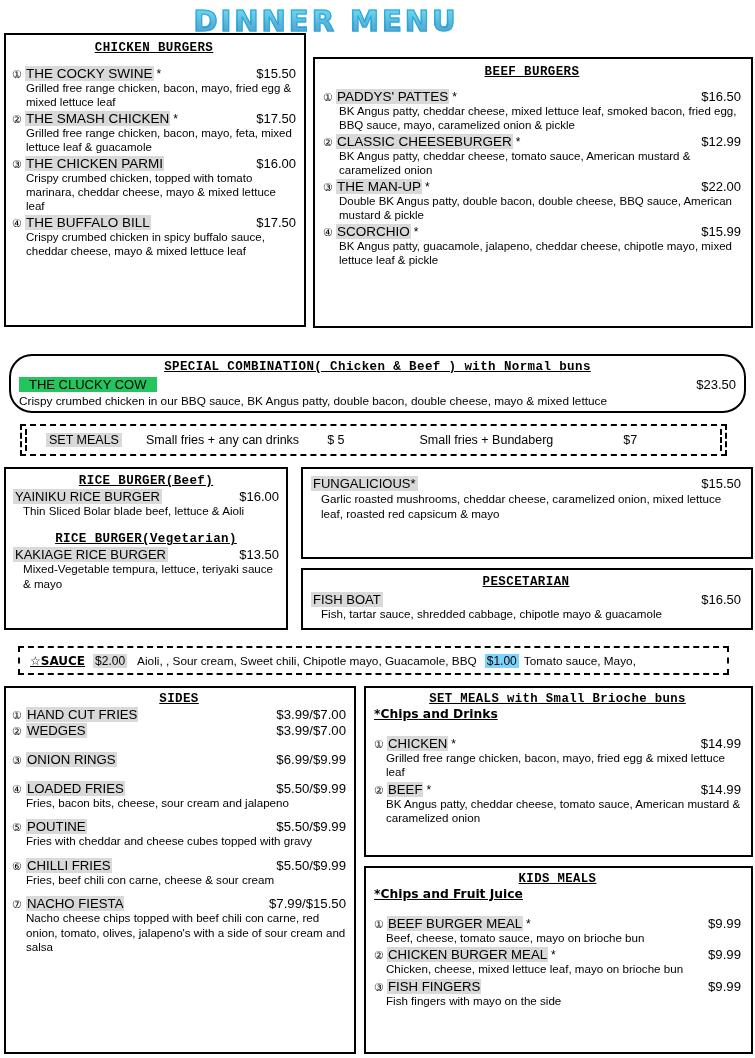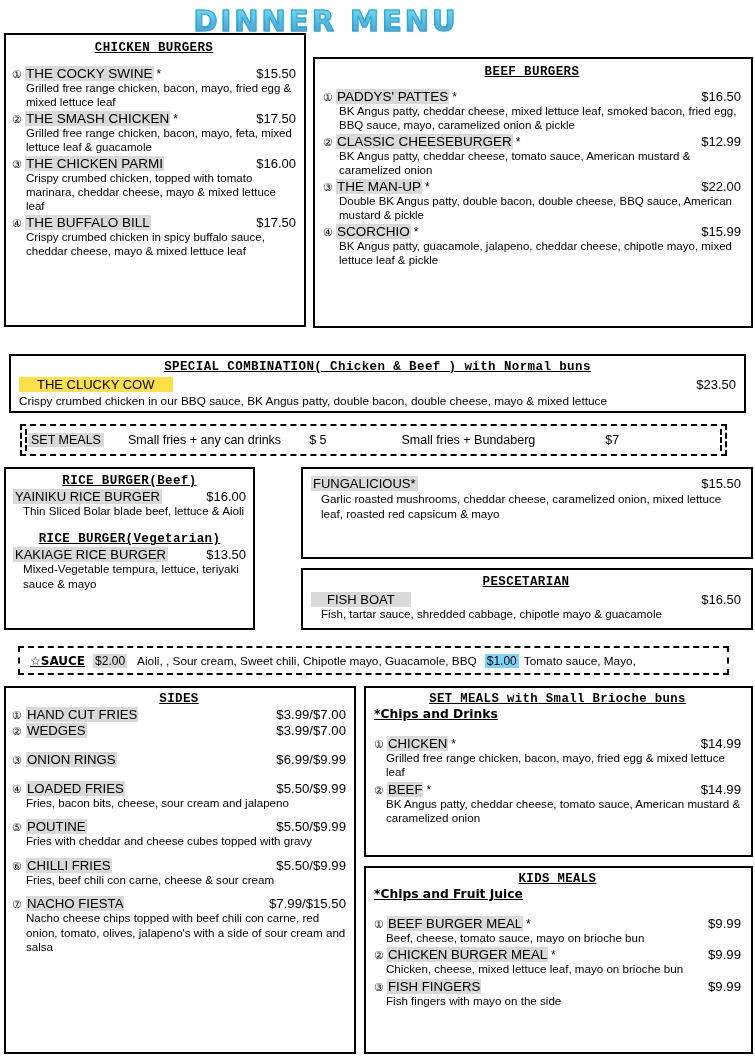--- a/index.html
+++ b/index.html
@@ -101,67 +101,67 @@
   #chicken-box .desc { font-size: 11.5px; }
 
   
   #beef-box { left: 313px; top: 57px; width: 440px; height: 271px; padding: 6px 10px 0 8px; }
   #beef-box .sec-title { margin-bottom: 10px; }
   #beef-box .item-head { font-size: 12.5px; }
   #beef-box .price { font-size: 13px; }
   #beef-box .desc { font-size: 11.5px; padding-left: 16px; }
 
   
-  #special-box { left: 9px; top: 354px; width: 737px; height: 59px; padding: 4px 8px 0 8px; }
+  #special-box { left: 9px; top: 354px; width: 737px; height: 59px; padding: 4px 8px 0 8px; border-radius: 23px; }
   #special-box .sec-title { font-size: 12.5px; }
   #special-box .combo-row { display: flex; align-items: baseline; margin-top: 3px; }
-  #special-box .combo-name { background: #fde047; font-size: 13px; padding: 0 18px; }
+  #special-box .combo-name { background: #22c55e; font-size: 13px; padding: 0 10px; }
   #special-box .combo-price { margin-left: auto; font-size: 13px; }
   #special-box .combo-desc { font-size: 11.8px; margin-top: 2px; }
 
   
   #setmeals-strip { left: 20px; top: 424px; width: 707px; height: 32px; }
   #setmeals-strip .inner {
     display: flex; align-items: center; height: 100%;
-    padding: 0 6px; font-size: 12.5px;
+    padding: 0 24px; font-size: 12.5px;
   }
   #setmeals-strip .sm-label { background: #d9d9d9; padding: 0 3px; font-size: 12.5px; }
   #setmeals-strip .sm-a { margin-left: 24px; }
   #setmeals-strip .sm-p1 { margin-left: 28px; }
   #setmeals-strip .sm-b { margin-left: 75px; }
   #setmeals-strip .sm-p2 { margin-left: 70px; }
   #setmeals-strip .edge {
     position: absolute; top: 3px; bottom: 3px; width: 0;
     border-left: 2px dashed #000;
   }
   #setmeals-strip .edge.l { left: 3px; }
   #setmeals-strip .edge.r { right: 3px; }
 
   
-  #rice-box { left: 4px; top: 467px; width: 251px; height: 163px; padding: 5px 7px 4px 7px; }
+  #rice-box { left: 4px; top: 467px; width: 284px; height: 163px; padding: 5px 7px 4px 7px; }
   #rice-box .sec-title { font-size: 12.5px; }
   #rice-box .rb-row { display: flex; align-items: baseline; margin-top: 1px; }
   #rice-box .rb-name { background: #d9d9d9; font-size: 13px; padding: 0 2px; }
   #rice-box .rb-price { margin-left: auto; font-size: 13px; }
   #rice-box .rb-desc { font-size: 11.6px; padding-left: 10px; line-height: 1.25; }
   #rice-box .gap { height: 14px; }
 
   
   #veg-box { left: 301px; top: 467px; width: 452px; height: 92px; padding: 5px 10px 0 8px; }
   #veg-box .sec-title { font-size: 12.5px; }
   #veg-box .v-row { display: flex; align-items: flex-end; margin-top: 2px; }
   #veg-box .v-name { background: #d9d9d9; font-size: 13px; padding: 0 2px; }
   #veg-box .v-price { margin-left: auto; font-size: 13px; }
   #veg-box .v-desc { font-size: 11.6px; padding-left: 10px; line-height: 1.3; }
 
   
   #pesc-box { left: 301px; top: 568px; width: 452px; height: 62px; padding: 5px 10px 0 8px; }
   #pesc-box .sec-title { font-size: 12.5px; }
   #pesc-box .p-row { display: flex; align-items: baseline; margin-top: 3px; }
-  #pesc-box .p-name { background: #d9d9d9; font-size: 13px; padding: 0 16px; }
+  #pesc-box .p-name { background: #d9d9d9; font-size: 13px; padding: 0 2px; }
   #pesc-box .p-price { margin-left: auto; font-size: 13px; }
   #pesc-box .p-desc { font-size: 11.6px; padding-left: 10px; }
 
   
   #sauce-strip { left: 18px; top: 646px; width: 711px; height: 29px; }
   #sauce-strip .inner {
     display: flex; align-items: center; height: 100%;
     padding: 0 10px; font-size: 11.8px; white-space: nowrap;
   }
   #sauce-strip .s-label {

